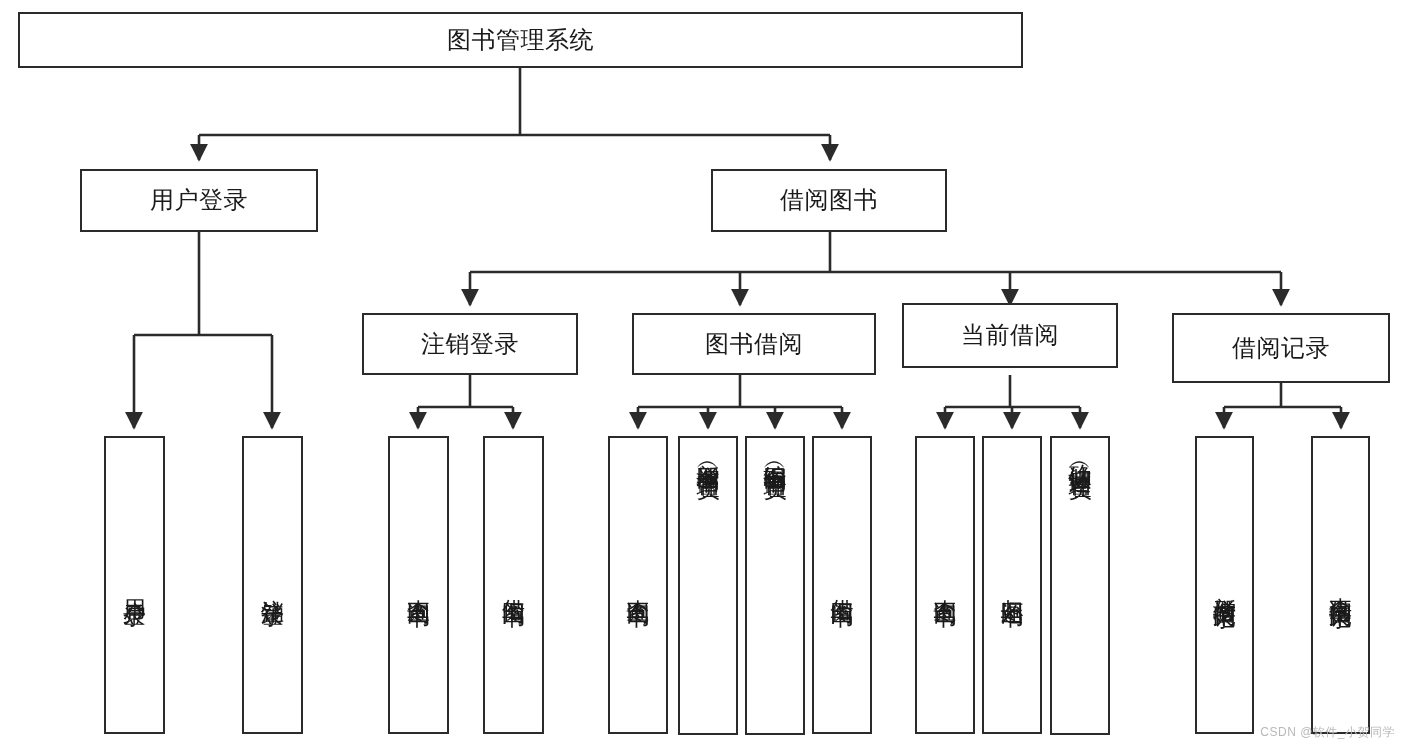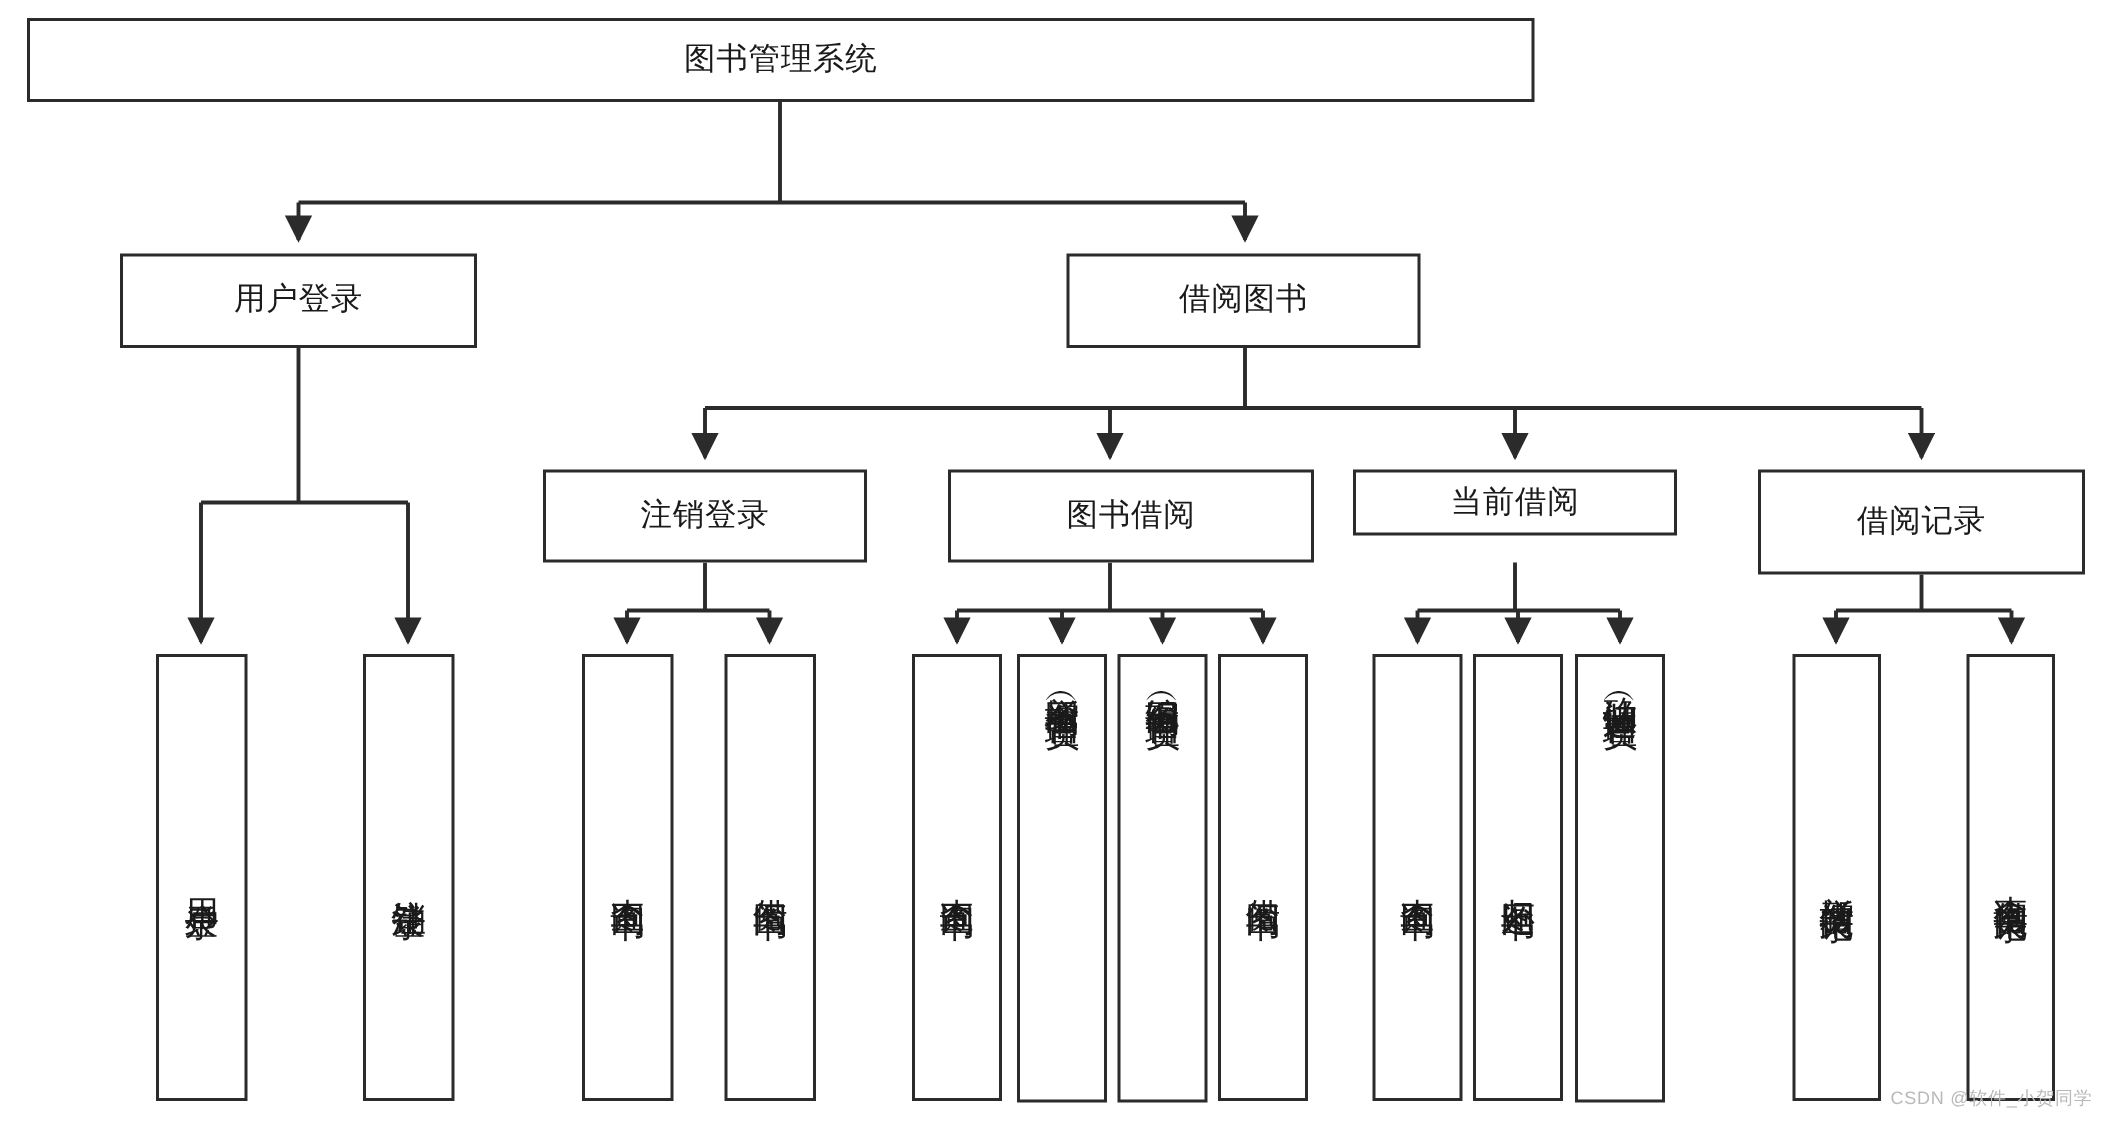--- a/index.html
+++ b/index.html
@@ -34,21 +34,21 @@
     color: #1a1a1a;
   }
   .node .lbl {
     display: block;
     text-align: center;
     line-height: 1.18;
     white-space: nowrap;
   }
   
   .node.horiz .lbl {
-    font-size: 21px;
+    font-size: 24px;
     letter-spacing: 0.5px;
   }
   
   .node.vert {
     align-items: flex-start;
     justify-content: center;
     padding-top: 8px;
   }
   .node.vert .lbl {
     writing-mode: vertical-rl;
@@ -136,21 +136,21 @@
   <div class="node horiz" style="left:711px; top:169px; width:236px; height:63px;">
     <span class="lbl">借阅图书</span>
   </div>
 
   <div class="node horiz" style="left:362px; top:313px; width:216px; height:62px;">
     <span class="lbl">注销登录</span>
   </div>
   <div class="node horiz" style="left:632px; top:313px; width:244px; height:62px;">
     <span class="lbl">图书借阅</span>
   </div>
-  <div class="node horiz" style="left:902px; top:313px; width:216px; height:44px;">
+  <div class="node horiz" style="left:902px; top:303px; width:216px; height:65px;">
     <span class="lbl">当前借阅</span>
   </div>
   <div class="node horiz" style="left:1172px; top:313px; width:218px; height:70px;">
     <span class="lbl">借阅记录</span>
   </div>
 
   <div class="node vert mid" style="left:104px; top:436px; width:61px; height:298px;">
     <span class="lbl">用户登录</span>
   </div>
   <div class="node vert mid" style="left:242px; top:436px; width:61px; height:298px;">

